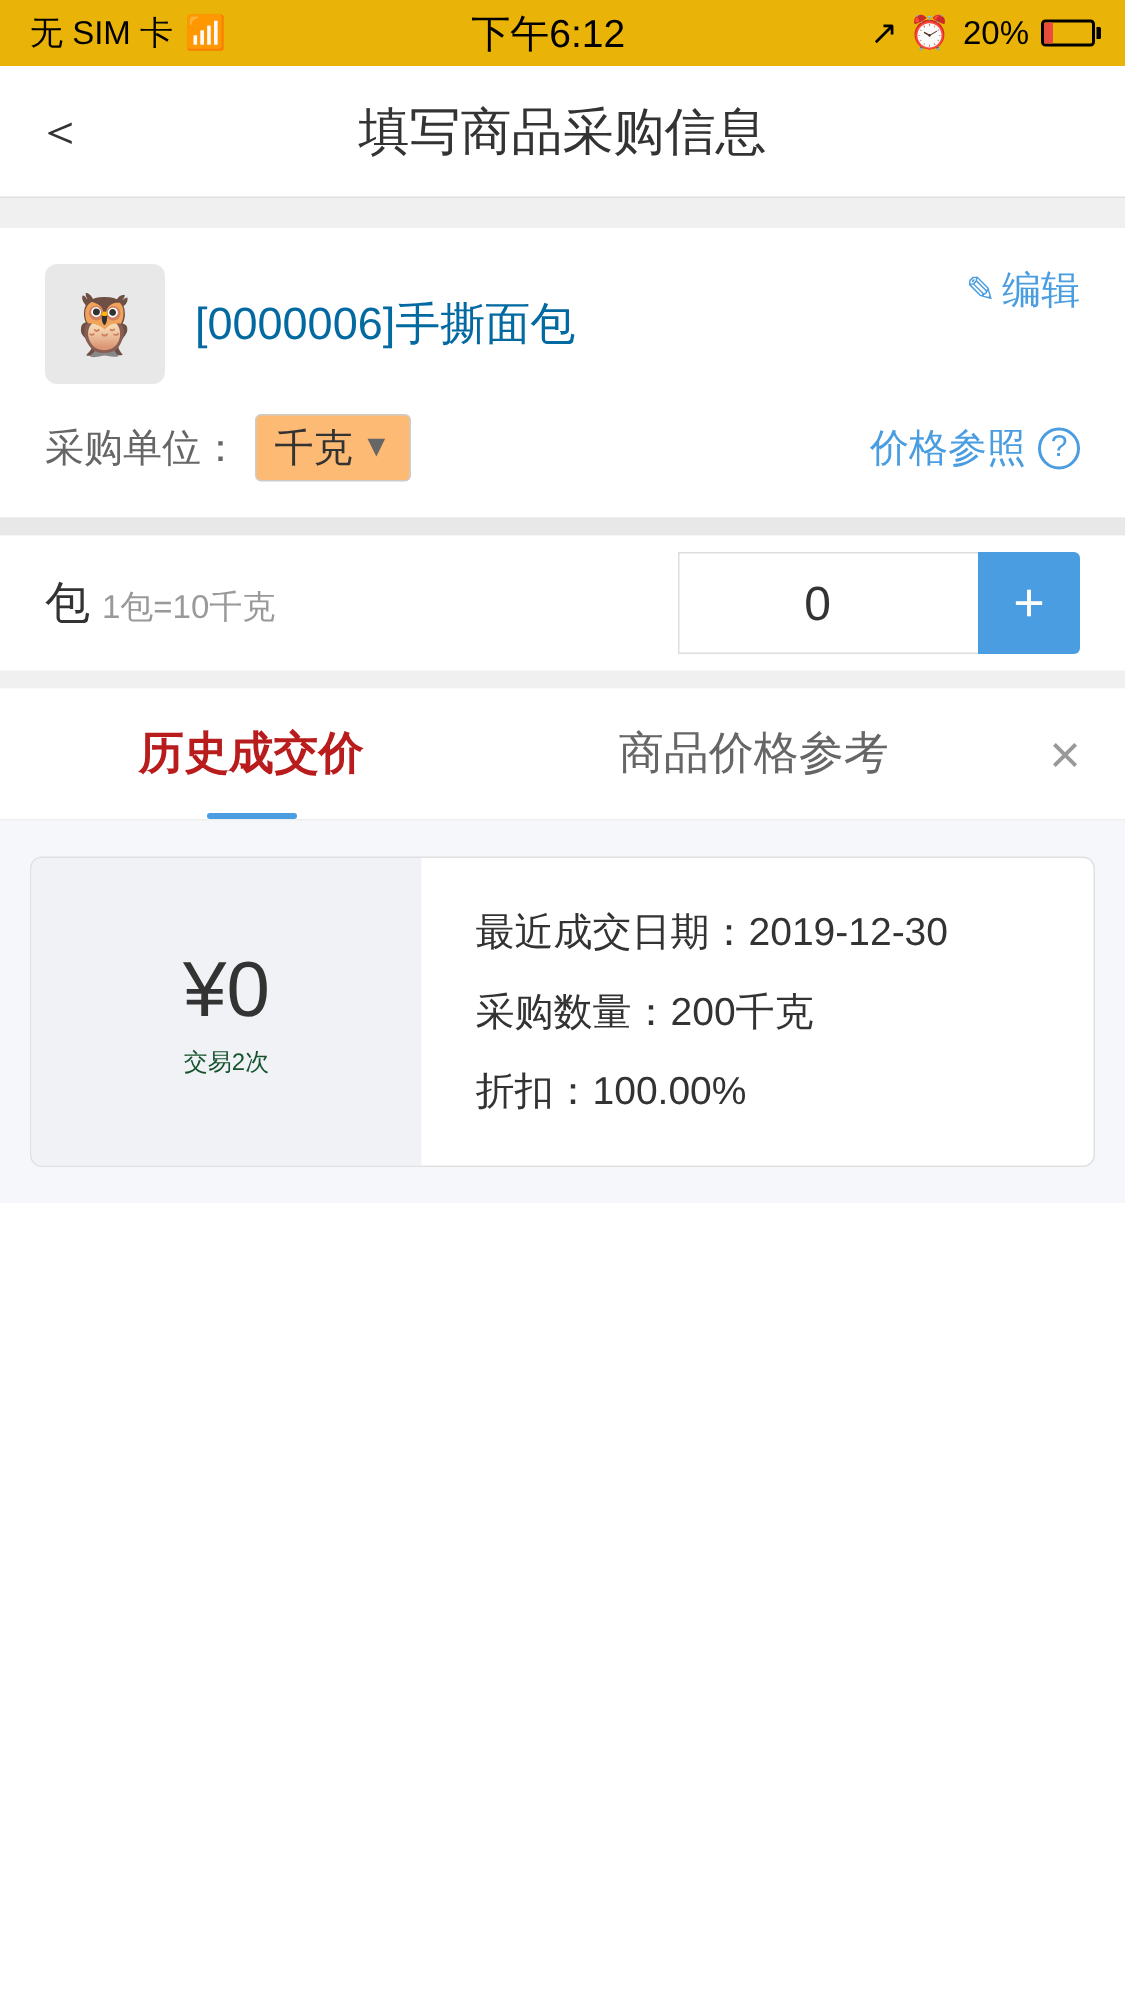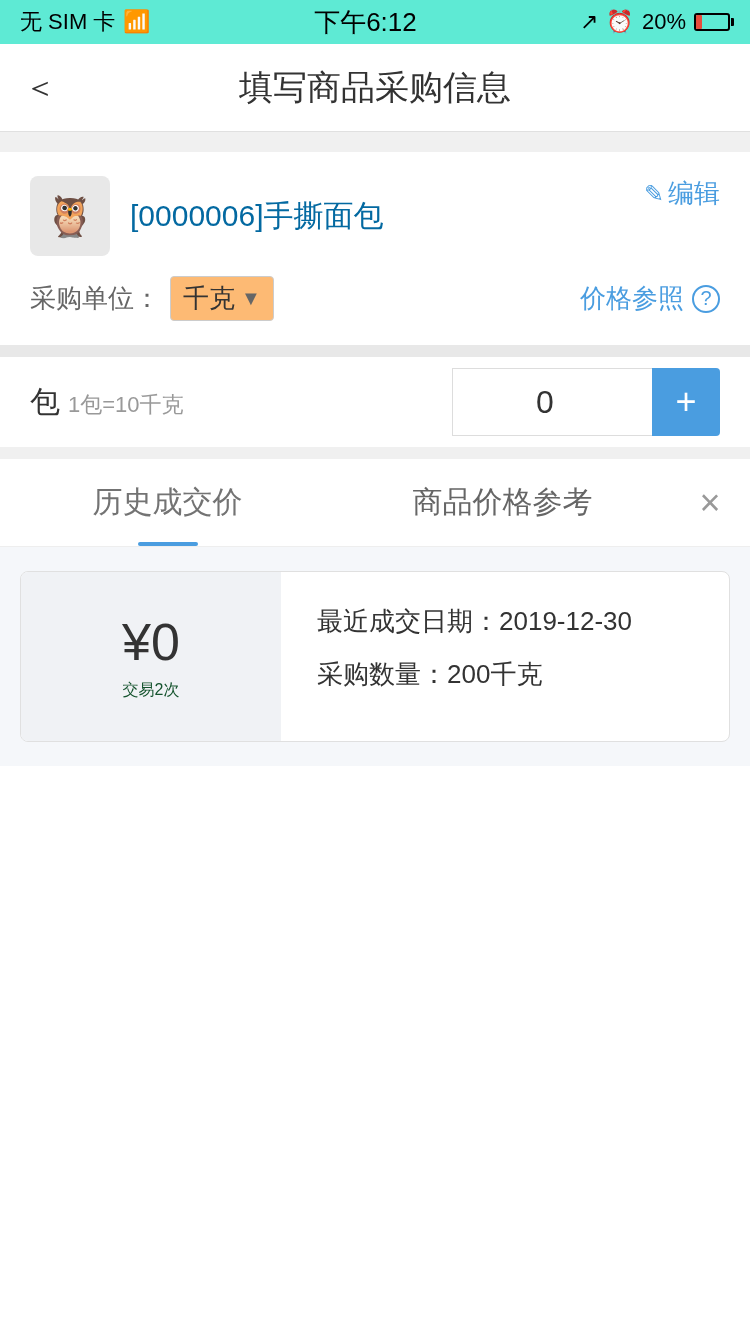--- a/index.html
+++ b/index.html
@@ -9,21 +9,21 @@
       min-height: 1334px;
       font-family: -apple-system, 'PingFang SC', 'Helvetica Neue', Arial, sans-serif;
       background: #f0f0f0;
       overflow-x: hidden;
     }
 
     
     .status-bar {
       width: 750px;
       height: 44px;
-      background: #5eead4;
+      background: #eab308;
       display: flex;
       align-items: center;
       justify-content: space-between;
       padding: 0 20px;
       font-size: 24px;
     }
     .status-left {
       display: flex;
       align-items: center;
       gap: 8px;
@@ -267,21 +267,22 @@
       height: 100%;
       display: flex;
       flex-direction: column;
       align-items: center;
       justify-content: center;
       font-size: 30px;
       cursor: pointer;
       position: relative;
     }
     .tab-item.active {
-      color: #737373;
+      color: #b91c1c;
+      font-weight: bold;
     }
     .tab-item.inactive {
       color: #666;
     }
     .tab-underline {
       position: absolute;
       bottom: 0;
       left: 50%;
       transform: translateX(-50%);
       width: 60px;
@@ -438,18 +439,21 @@
         <div class="price-trades">交易2次</div>
       </div>
 
       <div class="price-right-panel">
         <div class="price-detail-item">
           <span>最近成交日期：</span><span>2019-12-30</span>
         </div>
         <div class="price-detail-item">
           <span>采购数量：</span><span>200千克</span>
         </div>
+        <div class="price-detail-item">
+          <span>折扣：</span><span>100.00%</span>
+        </div>
       </div>
     </div>
   </div>
 </div>
 
 <div class="bottom-space"></div>
 
 </body></html>

